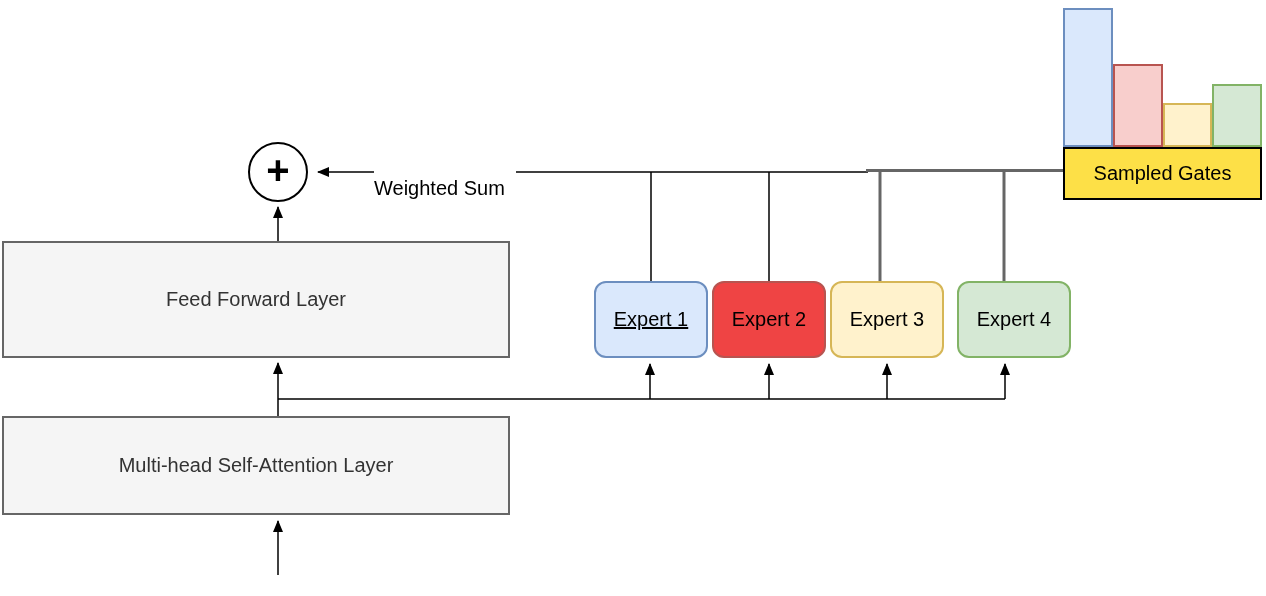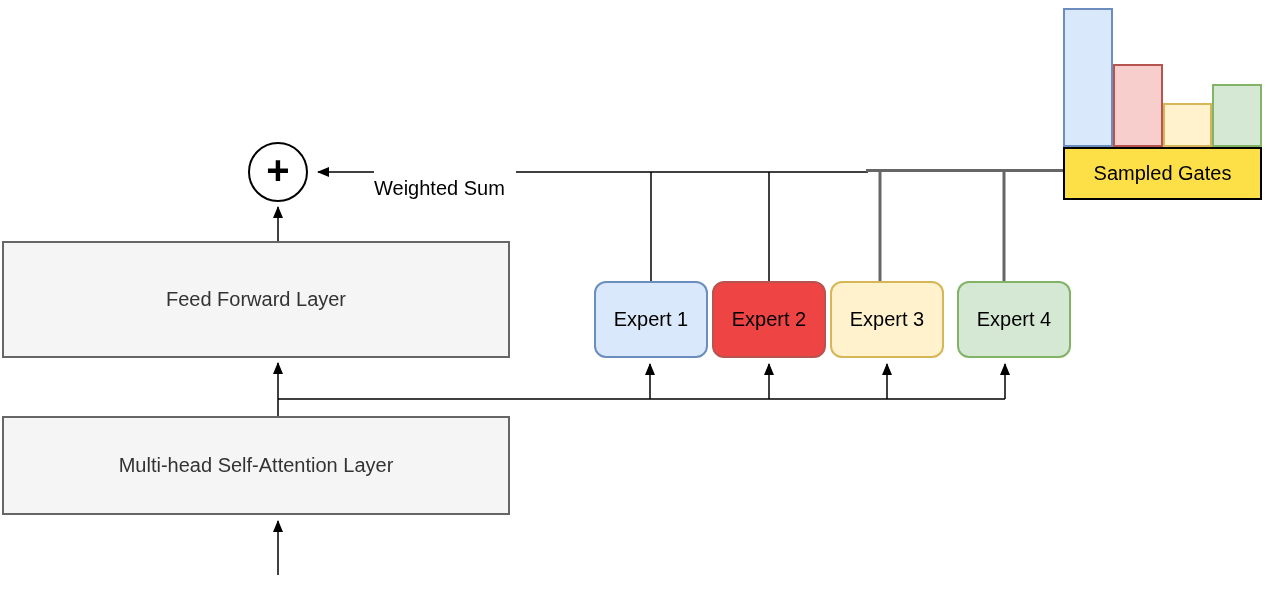--- a/index.html
+++ b/index.html
@@ -11,21 +11,21 @@
   .node{position:absolute;display:flex;align-items:center;justify-content:center;box-sizing:border-box;}
   .layer-box{
     background:#f5f5f5;border:2px solid #666666;color:#333333;font-size:20px;
   }
   #feed-forward{left:2px;top:241px;width:508px;height:117px;}
   #attention{left:2px;top:416px;width:508px;height:99px;}
   .expert{
     border:2px solid;border-radius:12px;color:#000000;font-size:20px;
     top:281px;width:114px;height:77px;
   }
-  #expert-0{left:594px;}
+  #expert-0{left:594px;text-decoration:underline;}
   #expert-1{left:712px;}
   #expert-2{left:830px;}
   #expert-3{left:948px;margin-left:9px;}
   #gates-box{
     left:1063px;top:147px;width:199px;height:53px;
     background:#fde047;border:2px solid #000000;color:#000000;font-size:20px;
   }
   #gate-bars{
     position:absolute;left:1063px;top:8px;width:199px;height:139px;
     display:flex;align-items:flex-end;

